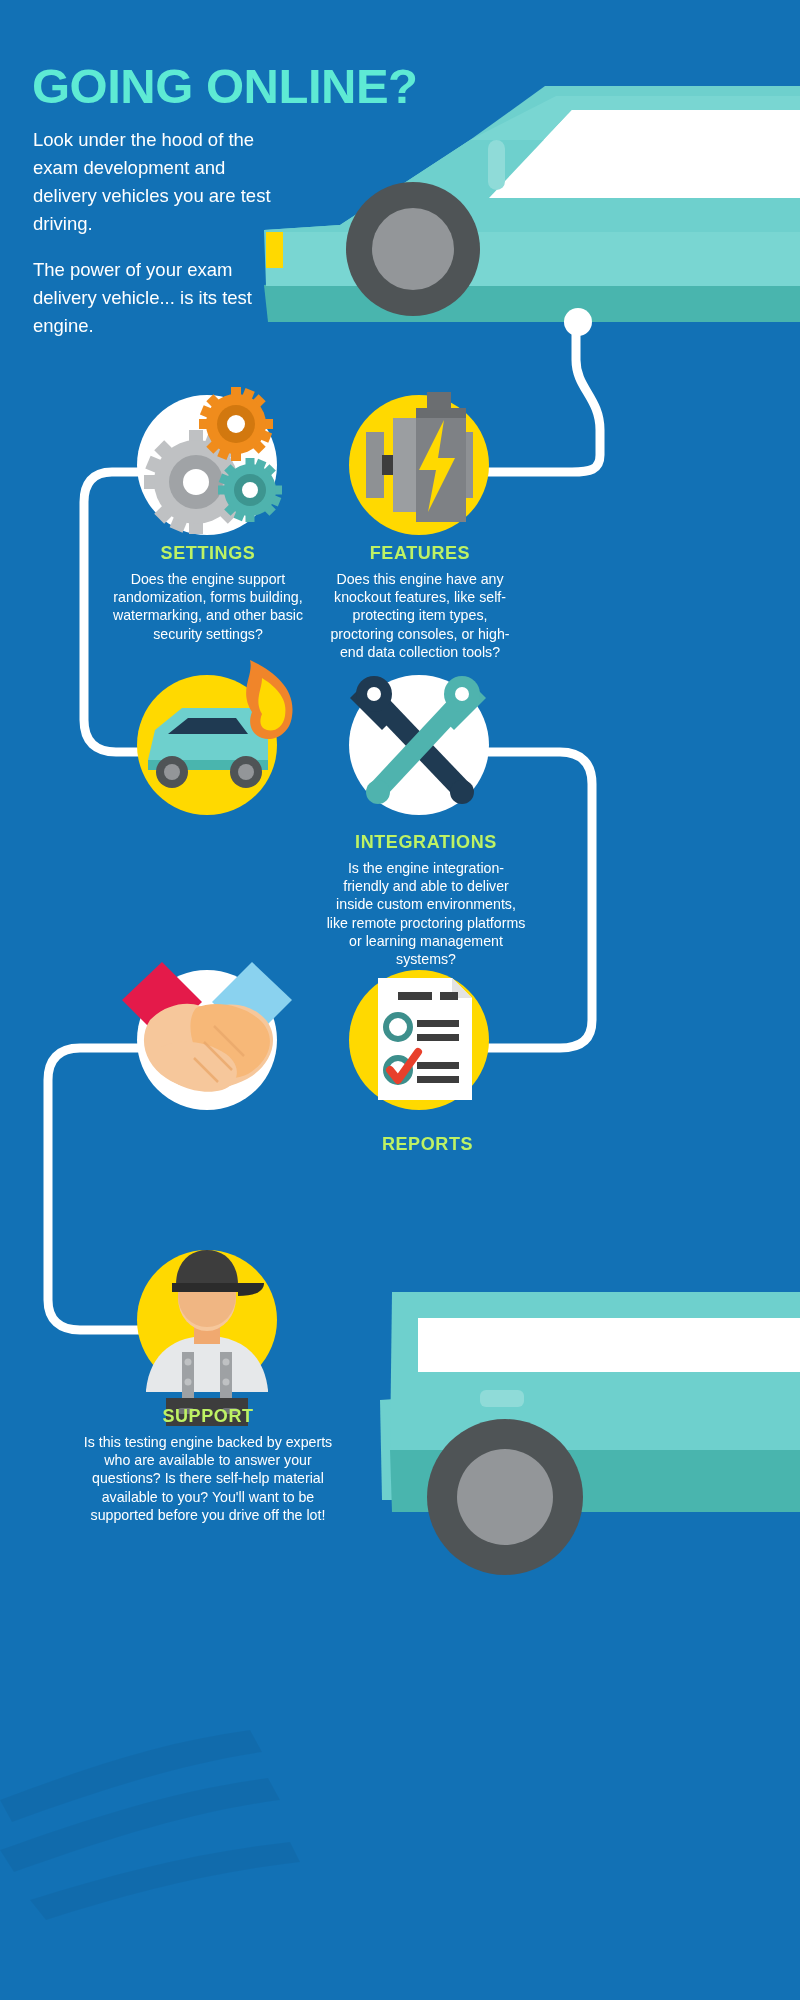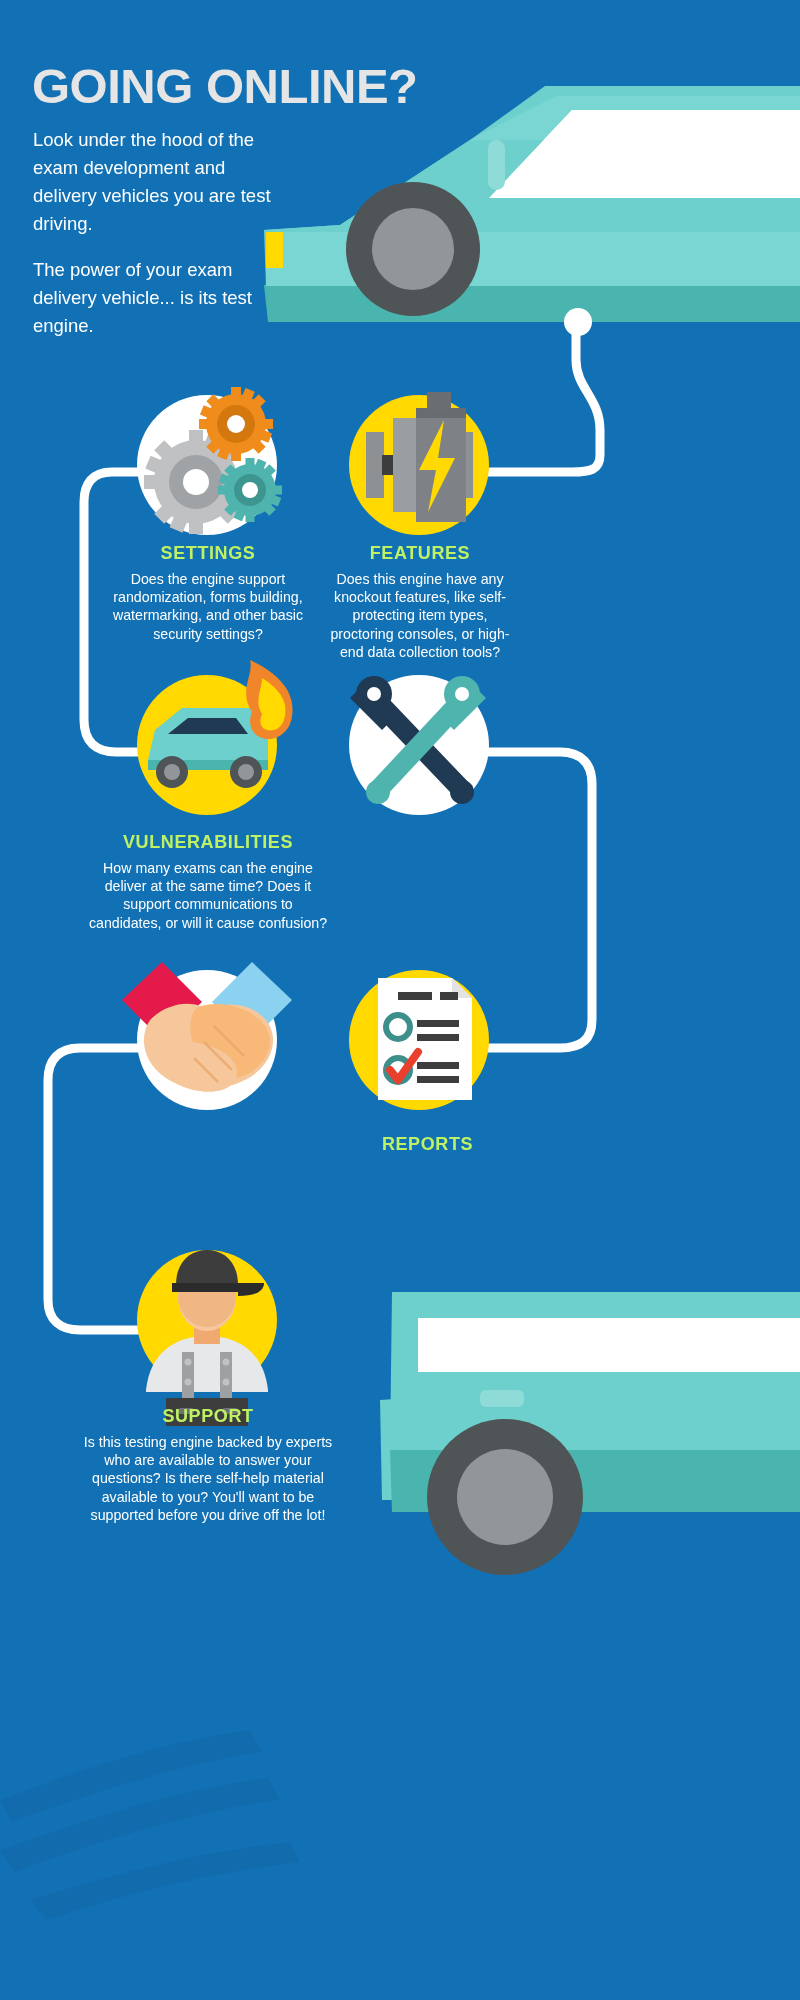--- a/index.html
+++ b/index.html
@@ -17,21 +17,21 @@
   .layer { position:absolute; inset:0; width:800px; height:2000px; }
   #art   { z-index:1; }
   #path  { z-index:2; }
   #icons { z-index:3; }
   #text  { z-index:4; }
 
   
   .headline {
     position:absolute;
     left:32px; top:62px;
-    color:#e5e5e5;
+    color:#5eead4;
     font-size:49px;
     font-weight:bold;
     letter-spacing:-0.5px;
     line-height:1.0;
     white-space:nowrap;
   }
 
   .intro {
     position:absolute;
     left:33px;
@@ -301,25 +301,25 @@
     <div class="sec" style="left:88px; top:543px; width:240px;">
       <div class="sec-title">SETTINGS</div>
       <div class="sec-body">Does the engine support randomization, forms building, watermarking, and other basic security settings?</div>
     </div>
 
     <div class="sec" style="left:320px; top:543px; width:200px;">
       <div class="sec-title">FEATURES</div>
       <div class="sec-body">Does this engine have any knockout features, like self-protecting item types, proctoring consoles, or high-end data collection tools?</div>
     </div>
 
-    <div class="sec" style="left:88px; top:832px; width:240px;">
-      <div class="sec-title">VULNERABILITIES</div>
-      <div class="sec-body">How many exams can the engine deliver at the same time? Does it support communications to candidates, or will it cause confusion?</div>
-    </div>
-
+
+    <div class="sec" style="left:326px; top:832px; width:200px;">
+      <div class="sec-title">INTEGRATIONS</div>
+      <div class="sec-body">Is the engine integration-friendly and able to deliver inside custom environments, like remote proctoring platforms or learning management systems?</div>
+    </div>
 
 
     <div class="sec" style="left:330px; top:1118px; width:195px;margin-top:16px;">
       <div class="sec-title">REPORTS</div>
     </div>
 
     <div class="sec" style="left:78px; top:1406px; width:260px;">
       <div class="sec-title">SUPPORT</div>
       <div class="sec-body">Is this testing engine backed by experts who are available to answer your questions? Is there self-help material available to you? You'll want to be supported before you drive off the lot!</div>
     </div>

